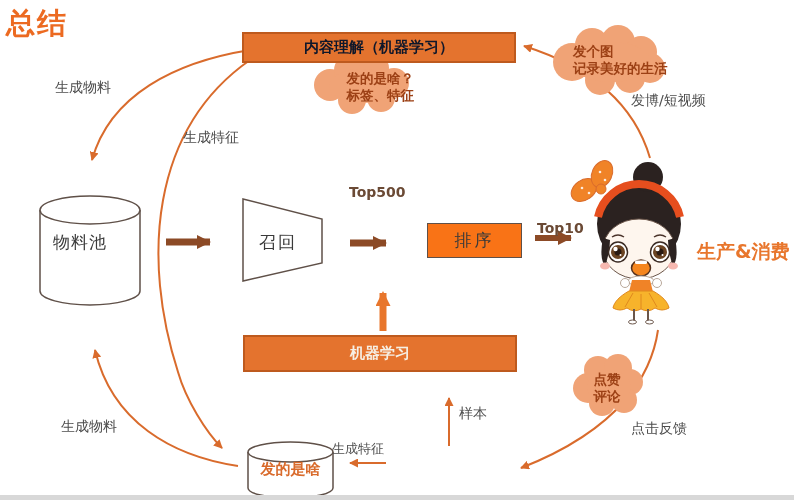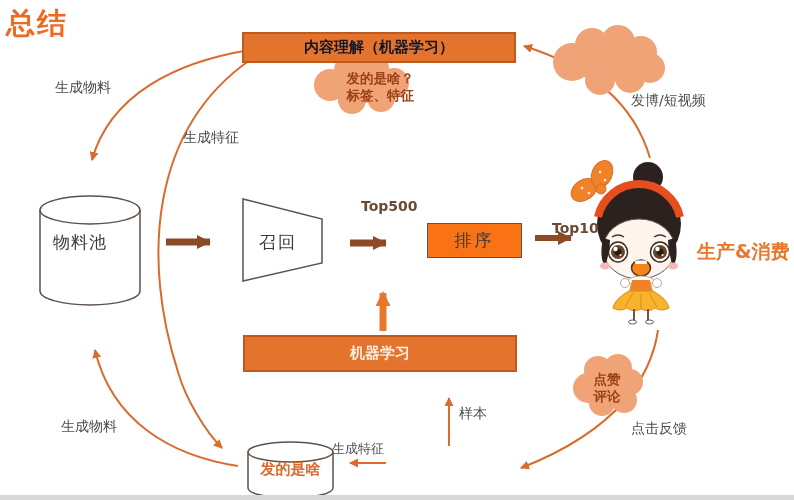--- a/index.html
+++ b/index.html
@@ -168,30 +168,34 @@
   </div>
 
   <div class="txt nodetxt" style="left:40px;top:231px;width:80px;letter-spacing:1px;">物料池</div>
   <div class="txt nodetxt" style="left:228px;top:231px;width:100px;letter-spacing:2px;">召回</div>
   <div class="txt nodetxt" style="left:240px;top:460px;width:101px;font-size:15px;font-weight:bold;color:#D96B2C;">发的是啥</div>
 
   <div class="txt cloudtxt" style="left:294px;top:70px;width:120px;text-align:right;">
     <div>发的是啥？</div>
     <div>标签、特征</div>
   </div>
+  <div class="txt cloudtxt" style="left:573px;top:43px;">
+    <div>发个图</div>
+    <div>记录美好的生活</div>
+  </div>
   <div class="txt cloudtxt" style="left:577px;top:371px;width:60px;text-align:center;">
     <div>点赞</div>
     <div>评论</div>
   </div>
 
   <div class="txt lbl" style="left:55px;top:79px;">生成物料</div>
   <div class="txt lbl" style="left:183px;top:129px;">生成特征</div>
   <div class="txt lbl" style="left:61px;top:418px;">生成物料</div>
   <div class="txt lbl" style="left:332px;top:440px;font-size:13px;">生成特征</div>
-  <div class="txt toplabel" style="left:349px;top:198px;margin-left:12px;">Top500</div>
-  <div class="txt toplabel" style="left:537px;top:220px;margin-left:15px;">Top10</div>
+  <div class="txt toplabel" style="left:349px;top:184px;">Top500</div>
+  <div class="txt toplabel" style="left:537px;top:220px;">Top10</div>
   <div class="txt lbl" style="left:631px;top:92px;">发博/短视频</div>
   <div class="txt lbl" style="left:631px;top:420px;">点击反馈</div>
   <div class="txt lbl" style="left:459px;top:405px;">样本</div>
   <div class="txt" style="left:697px;top:239px;font-size:19px;font-weight:bold;color:#E8762C;">生产&amp;消费</div>
 
   <div class="bottom-strip"></div>
 </div>
 
 </body></html>

